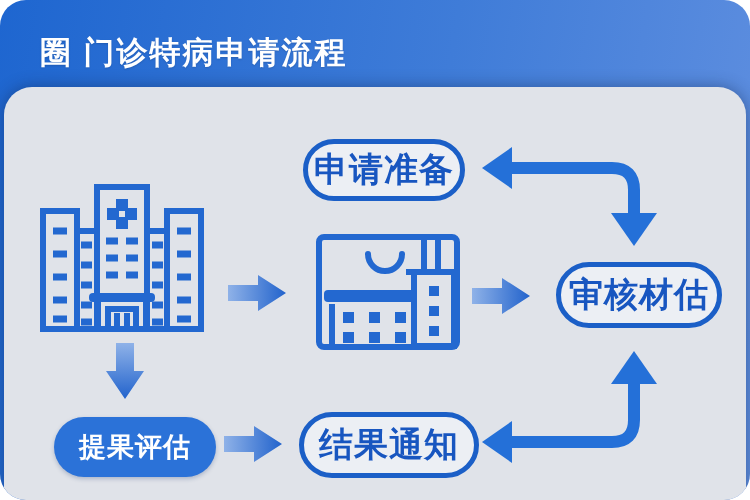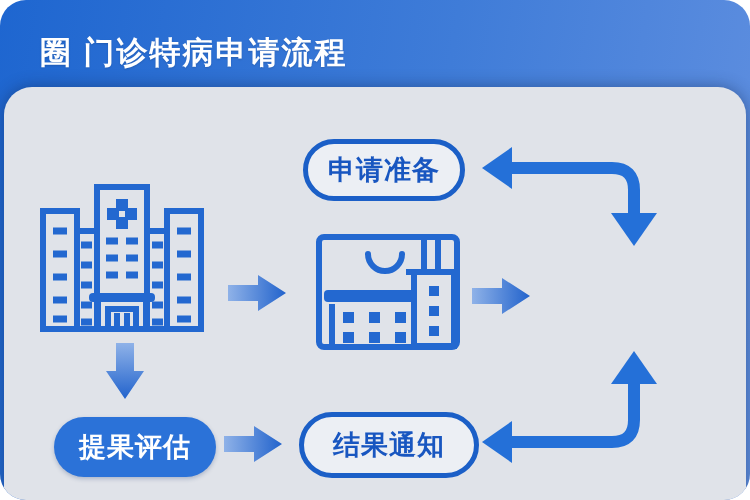--- a/index.html
+++ b/index.html
@@ -21,21 +21,21 @@
     margin-top:17px;
   }
   .panel{
     position:absolute;top:87px;left:4px;right:4px;bottom:0;
     background:#e0e3e9;border-radius:28px 28px 0 0;
     box-shadow:0 0 16px rgba(15,35,75,.45);
   }
   .node{position:absolute;box-sizing:border-box;display:flex;align-items:center;justify-content:center;}
   .pill-outline{
     border:5px solid #1b5fc7;border-radius:40px;background:#eceff4;
-    color:#1856c0;font-weight:bold;font-size:27px;letter-spacing:1px;
+    color:#1856c0;font-weight:bold;font-size:34px;letter-spacing:1px;
   }
   .pill-filled{
     border-radius:34px;background:#2b72d8;
     color:#ffffff;font-weight:bold;font-size:27px;letter-spacing:1px;
     box-shadow:0 2px 4px rgba(20,50,110,.25);
   }
   .icon-box{position:absolute;}
   svg{display:block;}
   .overlay{position:absolute;inset:0;pointer-events:none;}
 </style>
@@ -124,20 +124,23 @@
             <rect x="31" y="82" width="11" height="11"></rect>
             <rect x="57" y="82" width="11" height="11"></rect>
             <rect x="83" y="82" width="11" height="11"></rect>
             <rect x="31" y="102" width="11" height="11"></rect>
             <rect x="57" y="102" width="11" height="11"></rect>
             <rect x="83" y="102" width="11" height="11"></rect>
           </g>
         </svg>
       </div>
 
+      <div class="node pill-outline" style="left:552px;top:175px;width:166px;height:66px;">
+        <span>审核材估</span>
+      </div>
 
       <div class="node pill-outline" style="left:295px;top:325px;width:180px;height:66px;">
         <span>结果通知</span>
       </div>
 
       <div class="node pill-filled" style="left:50px;top:330px;width:162px;height:60px;">
         <span>提果评估</span>
       </div>
 
       <div class="icon-box" style="left:224px;top:185px;">

